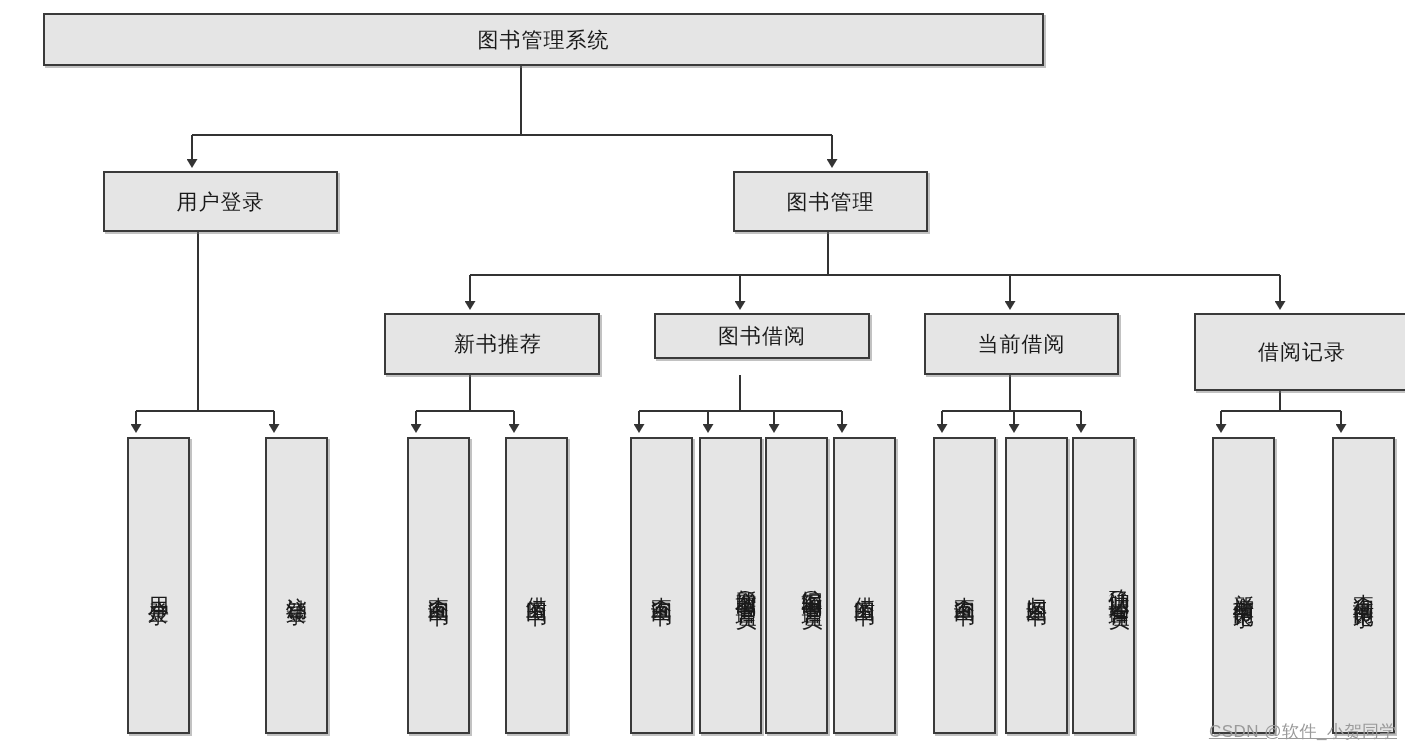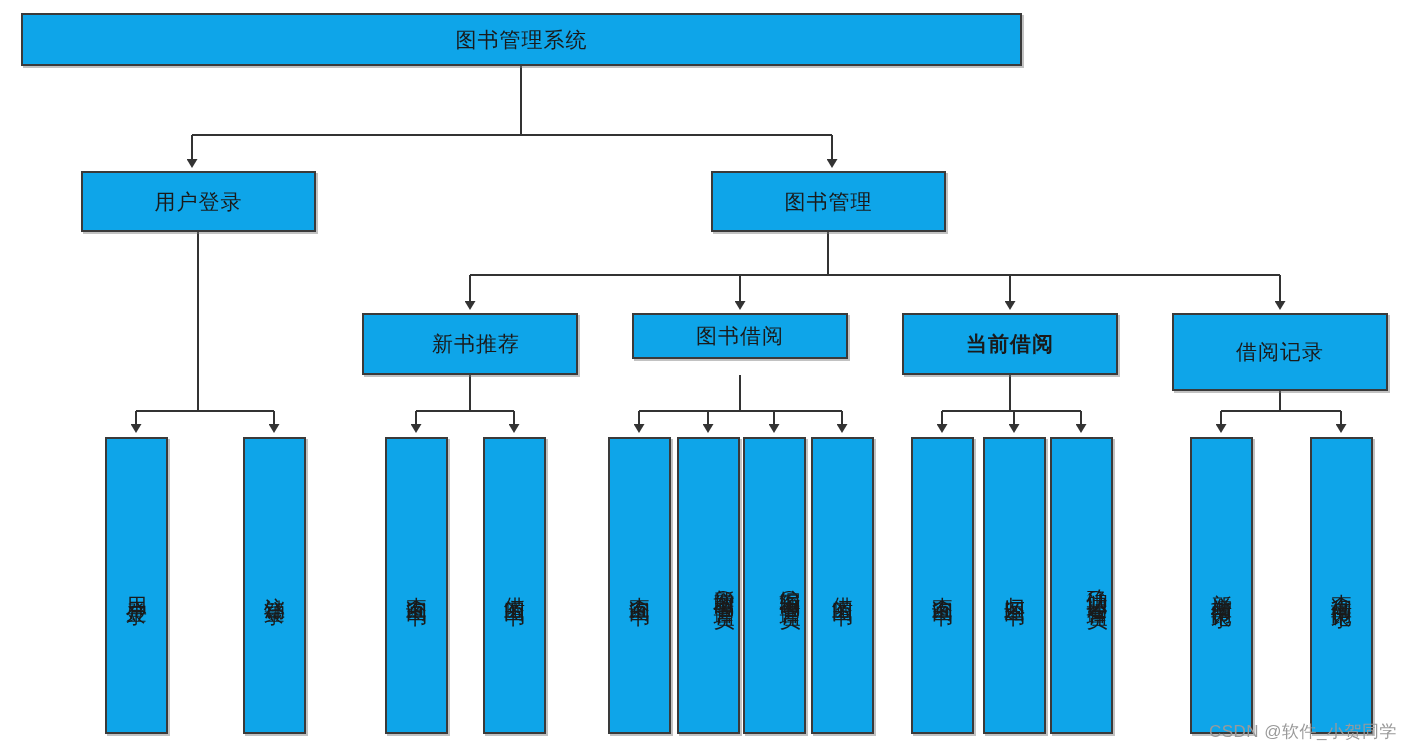--- a/index.html
+++ b/index.html
@@ -22,28 +22,29 @@
     position: absolute;
     left: 0;
     top: 0;
     width: 1405px;
     height: 747px;
     pointer-events: none;
   }
   .node {
     position: absolute;
     box-sizing: border-box;
-    background: #0ea5e9;
+    background: #e5e5e5;
     border: 2px solid #3a3a3a;
     box-shadow: 2px 2px 0 rgba(120,120,120,0.45);
     display: flex;
     align-items: center;
     justify-content: center;
     color: #1a1a1a;
     z-index: 2;
+    margin-left: 22px;
   }
   .node.horiz {
     font-size: 21px;
     letter-spacing: 1px;
     line-height: 1.2;
     padding: 2px 4px;
   }
   .node.vert {
     writing-mode: vertical-rl;
     text-orientation: upright;
@@ -63,20 +64,21 @@
   }
   .watermark {
     position: absolute;
     right: 8px;
     bottom: 4px;
     font-size: 17px;
     color: #9a9a9a;
     letter-spacing: 0.5px;
     z-index: 5;
     white-space: nowrap;
+    text-decoration: underline;
   }
 </style>
 </head>
 <body>
 
 <div id="canvas">
 
   <svg id="edges" viewBox="0 0 1405 747" xmlns="http://www.w3.org/2000/svg">
     <defs>
       <marker id="arrow" markerWidth="9" markerHeight="11" refX="1" refY="5.5" orient="auto" markerUnits="userSpaceOnUse">
@@ -127,31 +129,31 @@
     </g>
   </svg>
 
   <div class="node horiz" id="node-root" style="left: 21px; top: 13px; width: 1001px; height: 53px;">
     <span class="node-label">图书管理系统</span>
   </div>
 
   <div class="node horiz" id="node-l2-0" style="left: 81px; top: 171px; width: 235px; height: 61px;">
     <span class="node-label">用户登录</span>
   </div>
-  <div class="node horiz" id="node-l2-1" style="left: 711px; top: 171px; width: 235px; height: 61px;">
+  <div class="node horiz" id="node-l2-1" style="left: 711px; top: 171px; width: 195px; height: 61px;">
     <span class="node-label">图书管理</span>
   </div>
 
   <div class="node horiz" id="node-l3-0" style="left: 362px; top: 313px; width: 216px; height: 62px; padding-left: 16px;">
     <span class="node-label">新书推荐</span>
   </div>
   <div class="node horiz" id="node-l3-1" style="left: 632px; top: 313px; width: 216px; height: 46px;">
     <span class="node-label">图书借阅</span>
   </div>
-  <div class="node horiz" id="node-l3-2" style="left: 902px; top: 313px; width: 216px; height: 62px; font-weight: bold;">
+  <div class="node horiz" id="node-l3-2" style="left: 902px; top: 313px; width: 195px; height: 62px;">
     <span class="node-label">当前借阅</span>
   </div>
   <div class="node horiz" id="node-l3-3" style="left: 1172px; top: 313px; width: 216px; height: 78px;">
     <span class="node-label">借阅记录</span>
   </div>
 
   <div class="node vert" id="node-leaf-0" style="left: 105px; top: 437px; width: 63px; height: 297px; align-items: center;">
     <span class="node-label">用户登录</span>
   </div>
   <div class="node vert" id="node-leaf-1" style="left: 243px; top: 437px; width: 63px; height: 297px; align-items: center;">

